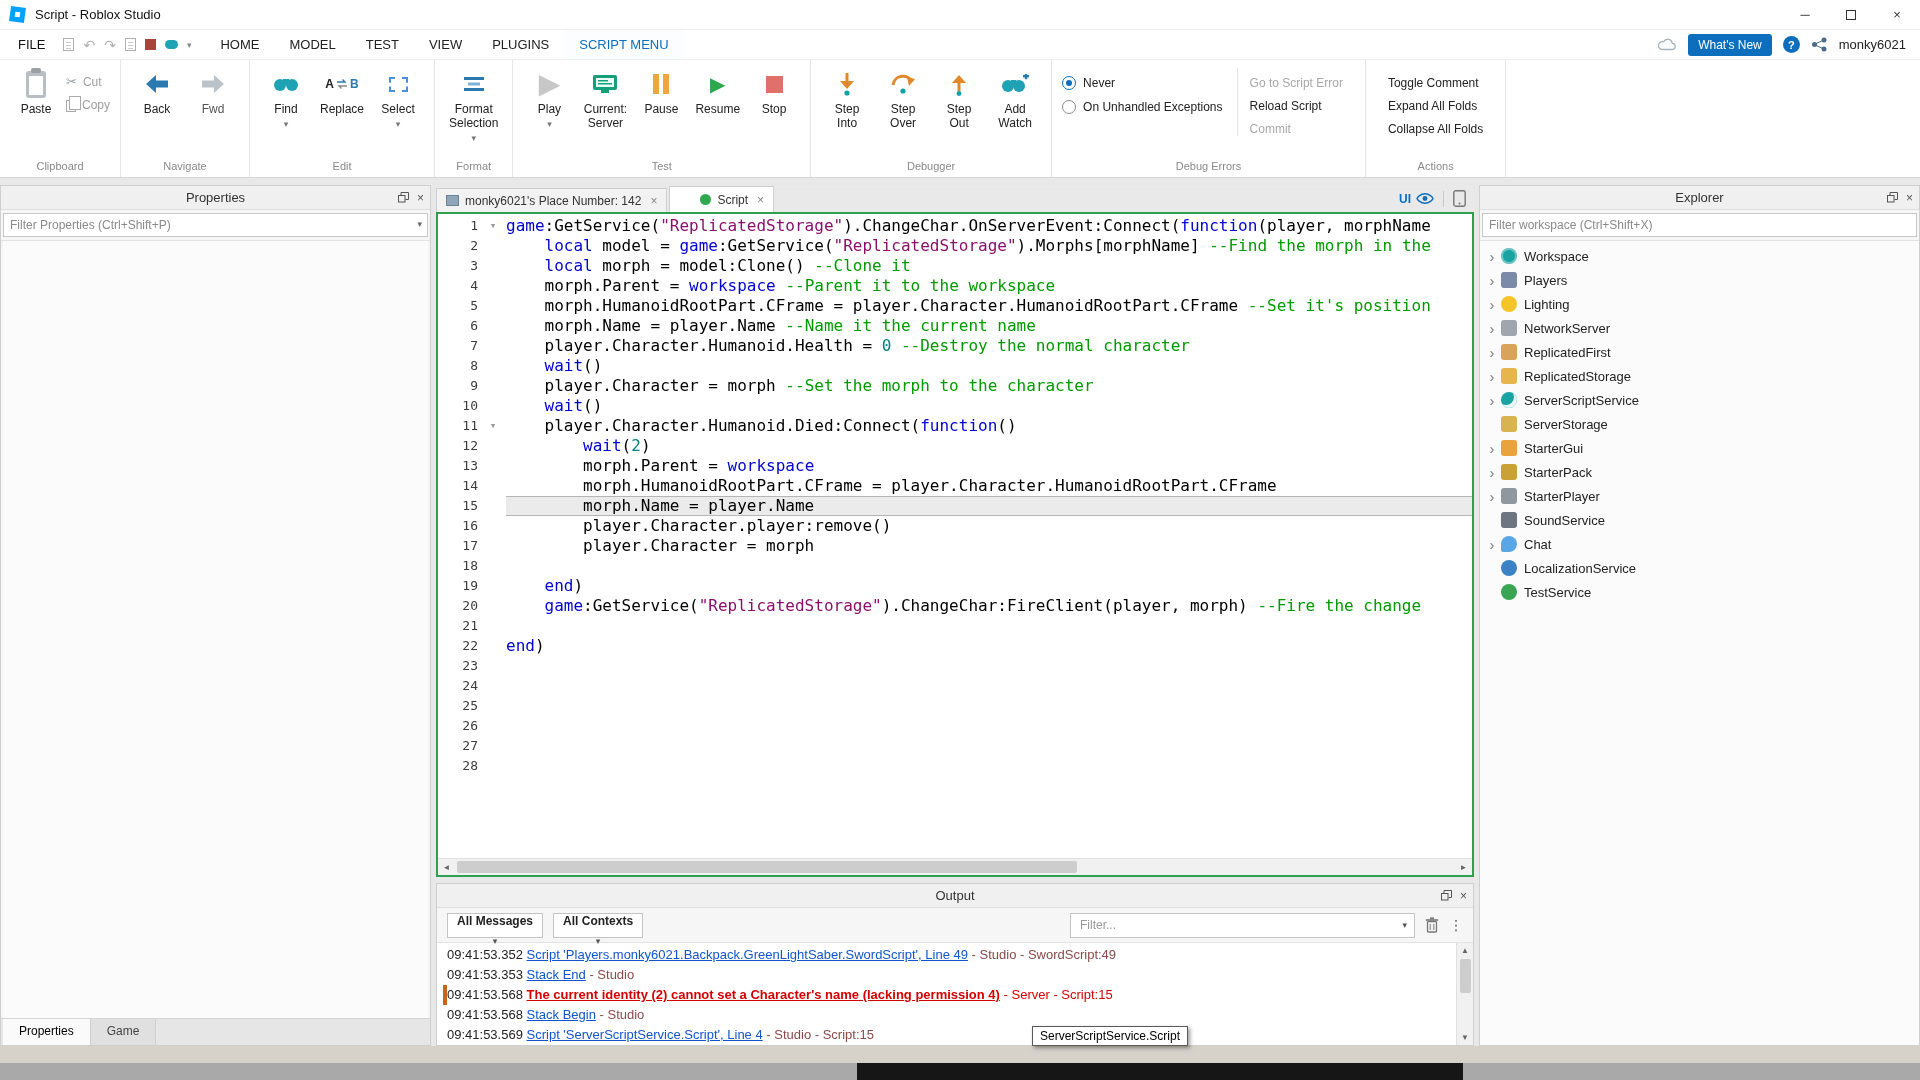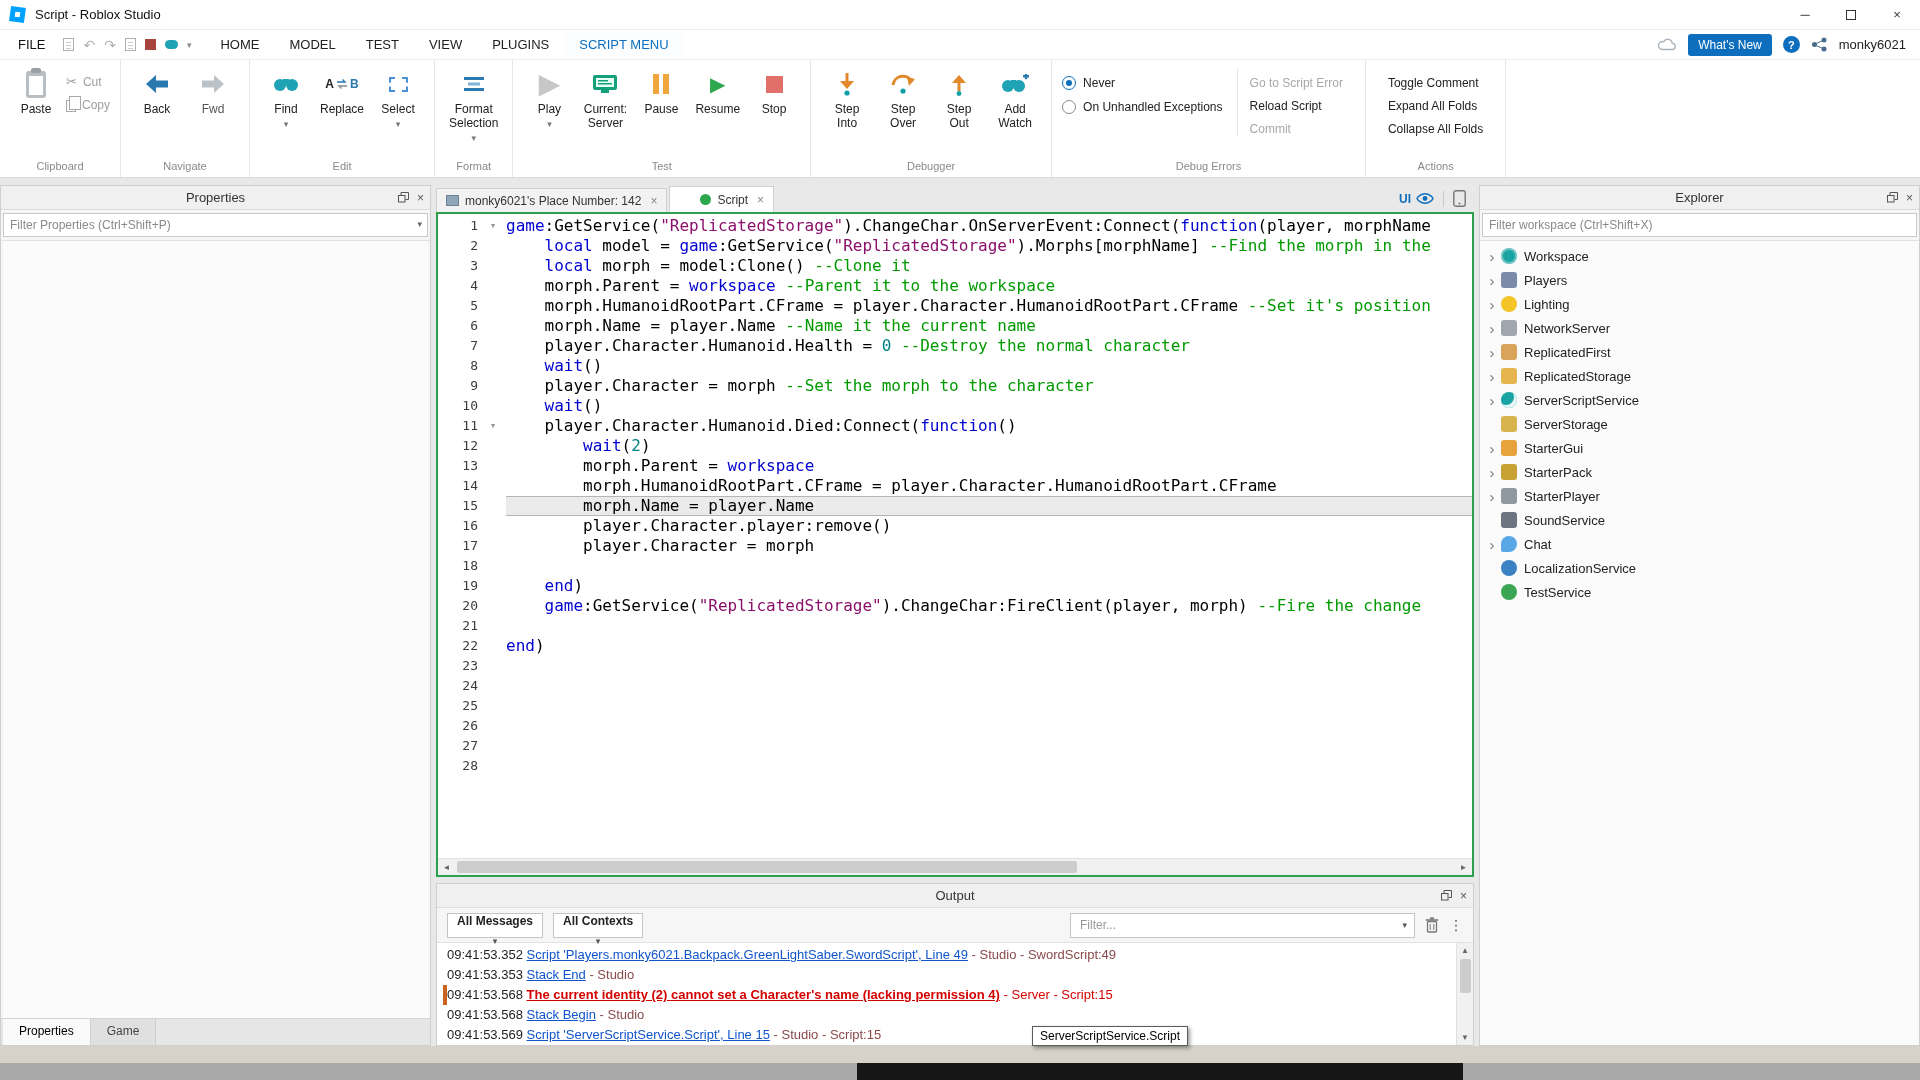--- a/index.html
+++ b/index.html
@@ -573,21 +573,21 @@
             <line x1="8.8" y1="7" x2="8.8" y2="13" stroke="#777"></line>
           </svg>
         <span style="font-size:14px;color:#555">⋮</span>
       </div>
       <div class="out-body">
         <div class="logs">
             <div class="log-row link"><span class="log-time">09:41:53.352  </span><span class="log-main">Script 'Players.monky6021.Backpack.GreenLightSaber.SwordScript', Line 49</span><span class="log-suffix"> - Studio - SwordScript:49</span></div>
             <div class="log-row link"><span class="log-time">09:41:53.353  </span><span class="log-main">Stack End</span><span class="log-suffix"> - Studio</span></div>
             <div class="log-row error"><span class="log-time">09:41:53.568  </span><span class="log-main">The current identity (2) cannot set a Character's name (lacking permission 4)</span><span class="log-suffix"> - Server - Script:15</span></div>
             <div class="log-row link"><span class="log-time">09:41:53.568  </span><span class="log-main">Stack Begin</span><span class="log-suffix"> - Studio</span></div>
-            <div class="log-row link"><span class="log-time">09:41:53.569  </span><span class="log-main">Script 'ServerScriptService.Script', Line 15</span><span class="log-suffix"> - Studio - Script:15</span></div>
+            <div class="log-row link"><span class="log-time">09:41:53.569  </span><span class="log-main">Script 'ServerScriptService.Script', Line 4</span><span class="log-suffix"> - Studio - Script:15</span></div>
           </div>
         <div class="vscroll">
           <span class="varrow">▲</span>
           <span class="vthumb"></span>
           <span class="vspacer"></span>
           <span class="varrow">▼</span>
         </div>
       </div>
     </div>
   </div>

